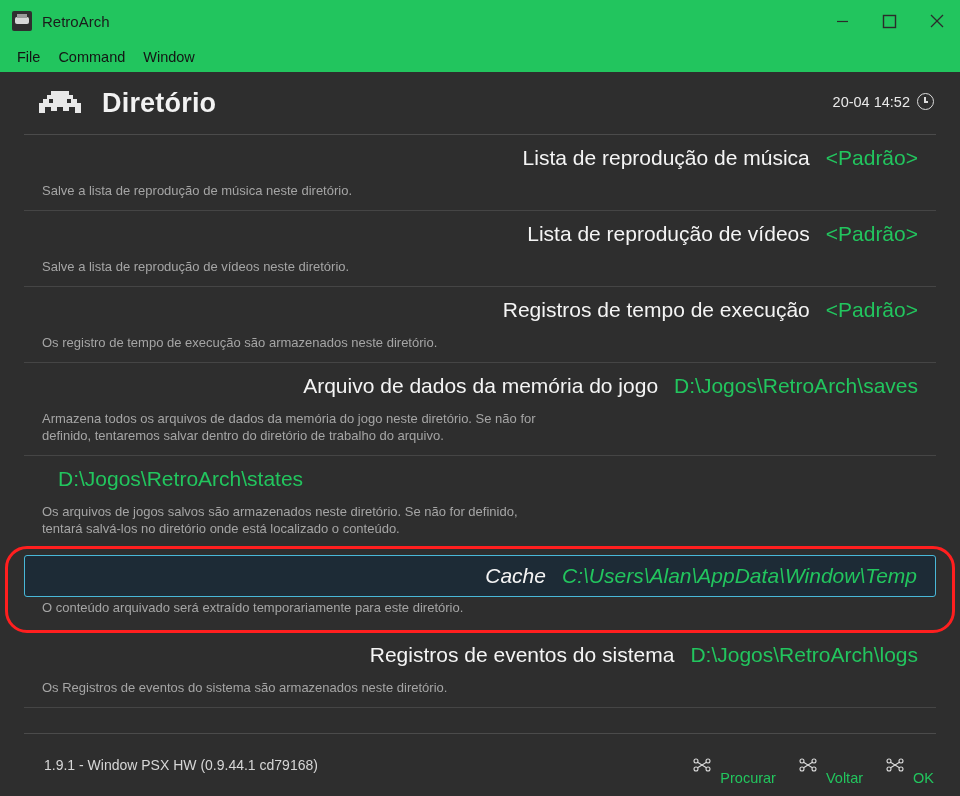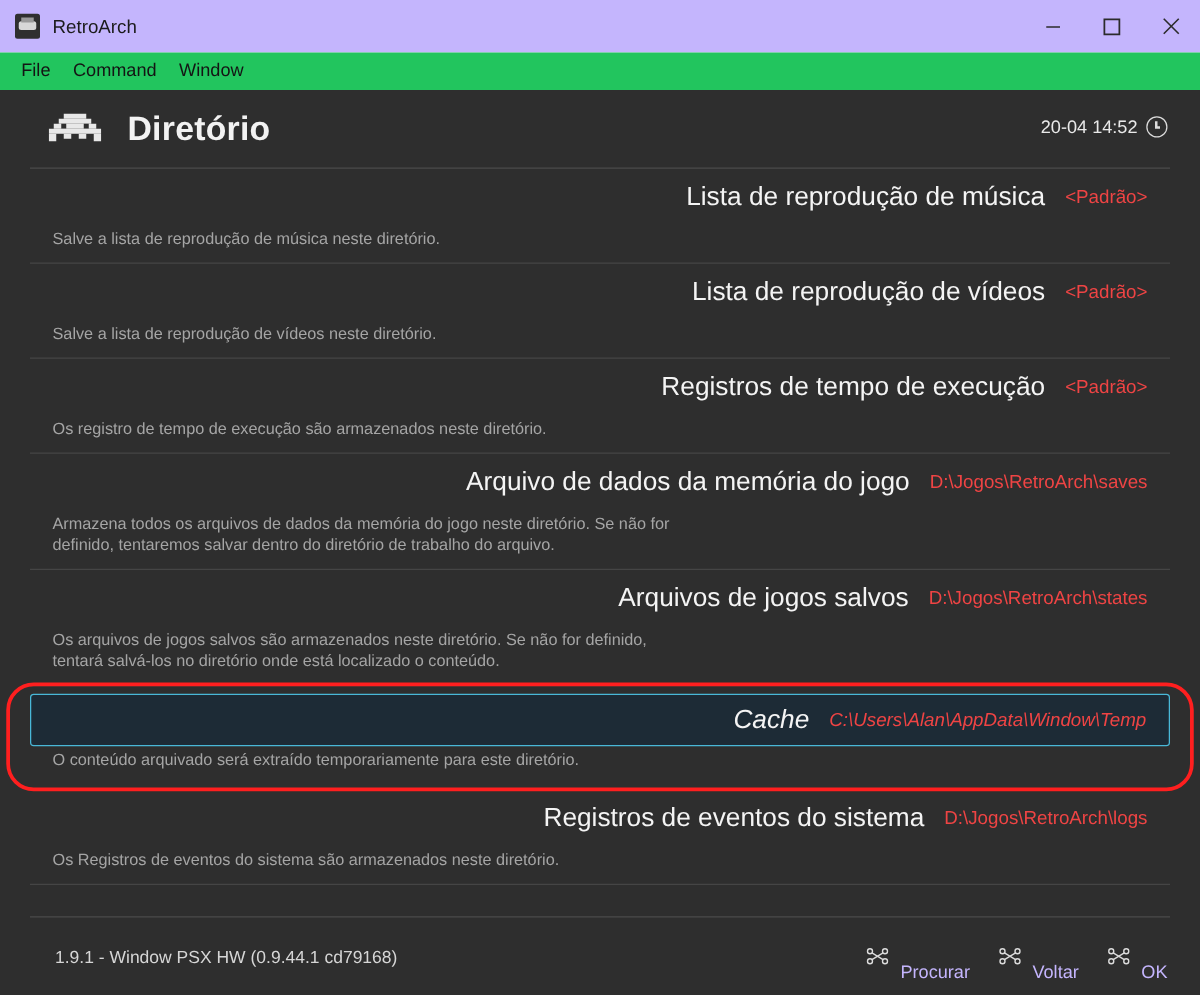--- a/index.html
+++ b/index.html
@@ -17,21 +17,21 @@
     width: 960px;
     height: 796px;
     position: relative;
     background: #ffffff;
     display: flex;
     flex-direction: column;
   }
   
   .titlebar {
     height: 42px;
-    background: #c4b5fd;
+    background: #22c55e;
     display: flex;
     align-items: center;
     flex: 0 0 auto;
   }
   .titlebar .app-icon {
     width: 20px;
     height: 20px;
     margin-left: 12px;
     margin-right: 10px;
     background: #2f2f2f;
@@ -173,22 +173,22 @@
     box-sizing: border-box;
   }
   .entry-label {
     font-size: 21px;
     color: #f4f4f4;
     flex: 1 1 auto;
     white-space: nowrap;
     text-align: right;
   }
   .entry-value {
-    font-size: 15px;
-    color: #ef4444;
+    font-size: 21px;
+    color: #22c55e;
     white-space: nowrap;
     margin-left: 16px;
   }
   .entry-sub {
     font-size: 13px;
     color: #a5a5a5;
     line-height: 17px;
     padding: 2px 18px 11px 18px;
     border-bottom: 1px solid #454545;
     white-space: pre-line;
@@ -236,21 +236,21 @@
     gap: 10px;
   }
   .footer-action {
     display: flex;
     align-items: center;
     gap: 8px;
     margin-left: 12px;
   }
   .footer-action .lbl {
     font-size: 14.5px;
-    color: #c4b5fd;
+    color: #22c55e;
     margin-top: 25px;
   }
   .pad-icon { color: #dcdcdc; display: block; }
 </style>
 </head>
 <body>
 
 <div class="window">
 
   <div class="titlebar">
@@ -337,21 +337,20 @@
         <div class="entry-main">
           <div class="entry-label">Arquivo de dados da memória do jogo</div>
           <div class="entry-value">D:\Jogos\RetroArch\saves</div>
         </div>
         <div class="entry-sub">Armazena todos os arquivos de dados da memória do jogo neste diretório. Se não for
 definido, tentaremos salvar dentro do diretório de trabalho do arquivo.</div>
       </div>
 
       <div class="entry">
         <div class="entry-main">
-          <div class="entry-label">Arquivos de jogos salvos</div>
           <div class="entry-value">D:\Jogos\RetroArch\states</div>
         </div>
         <div class="entry-sub">Os arquivos de jogos salvos são armazenados neste diretório. Se não for definido,
 tentará salvá-los no diretório onde está localizado o conteúdo.</div>
       </div>
 
       <div class="entry selected" style="margin-top:6px;">
         <div class="entry-main">
           <div class="entry-label">Cache</div>
           <div class="entry-value">C:\Users\Alan\AppData\Window\Temp</div>

